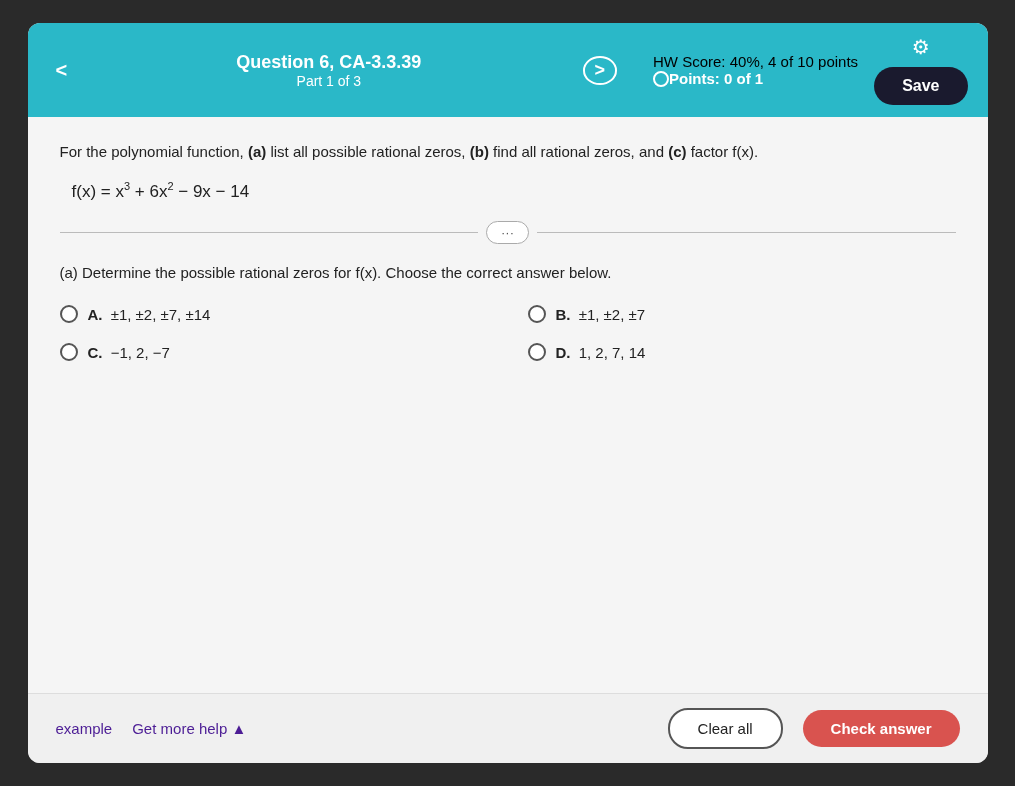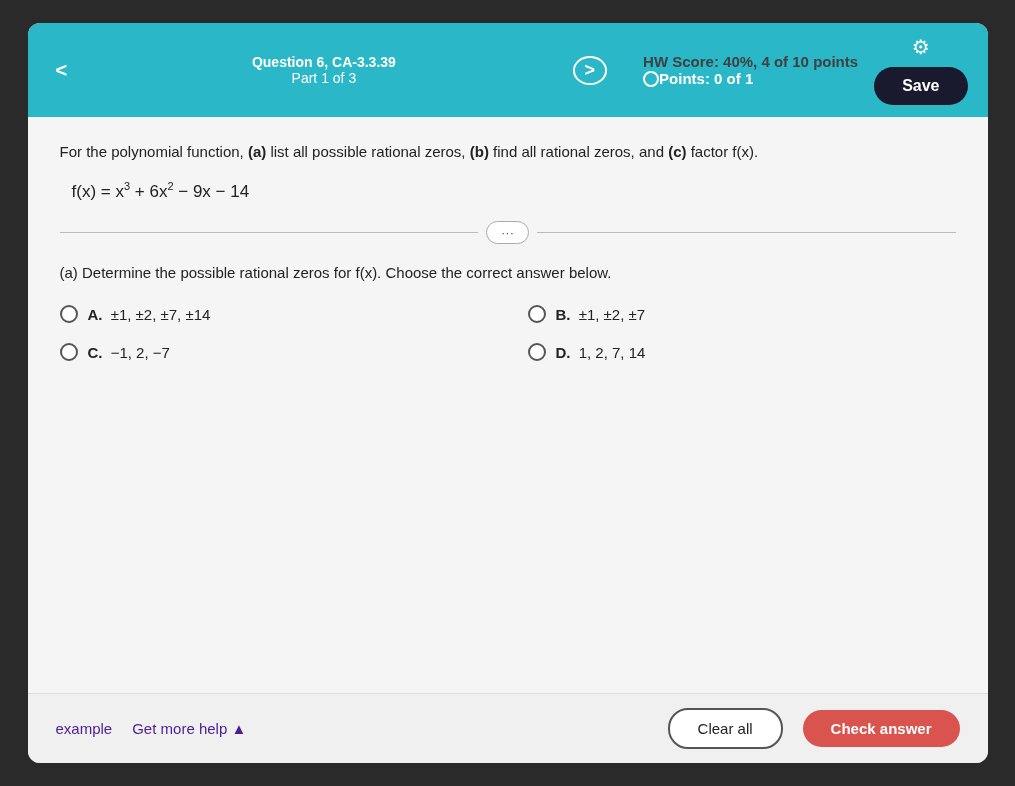--- a/index.html
+++ b/index.html
@@ -47,21 +47,21 @@
       font-weight: bold;
     }
     .header-title-block {
       display: flex;
       flex-direction: column;
       align-items: center;
       flex: 1;
     }
     .header-title {
       color: white;
-      font-size: 14px;
+      font-size: 18px;
       font-weight: bold;
     }
     .header-subtitle {
       color: white;
       font-size: 14px;
     }
     .header-nav-right {
       background: none;
       border: 2px solid white;
       color: white;
@@ -71,23 +71,23 @@
       border-radius: 50%;
       font-weight: bold;
     }
     .header-score-block {
       display: flex;
       flex-direction: column;
       align-items: flex-start;
       margin-left: 20px;
     }
     .hw-score {
-      color: #404040;
-      font-size: 15px;
-      font-weight: bold;
+      color: #000000;
+      font-size: 15px;
+      font-weight: normal;
     }
     .points-row {
       display: flex;
       align-items: center;
       color: white;
       font-size: 15px;
       font-weight: bold;
     }
     .points-circle {
       width: 16px;

